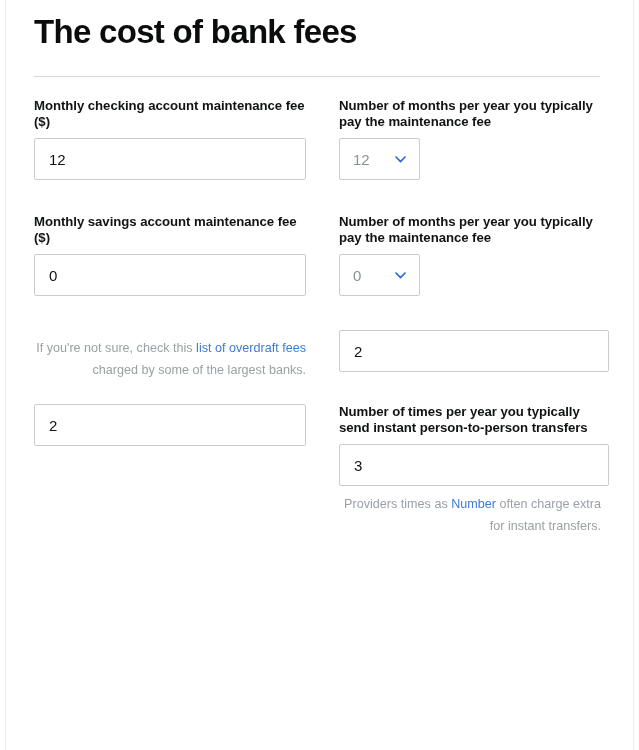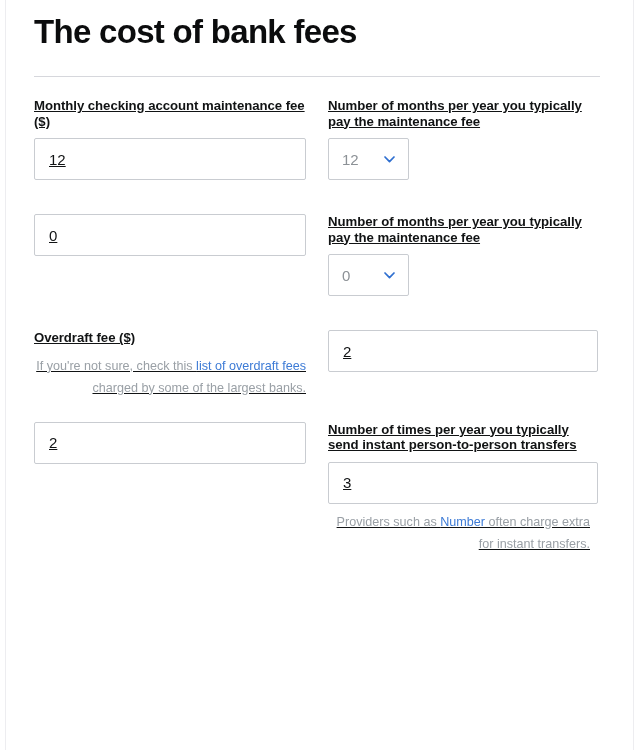--- a/index.html
+++ b/index.html
@@ -67,23 +67,22 @@
     background: #d6d7dc;
     width: 566px;
   }
 
   .form-grid {
     margin-top: 21px;
   }
 
   .row {
     display: flex;
-    gap: 22px;
+    gap: 33px;
     margin-bottom: 0;
-    text-decoration: underline;
   }
 
   .field {
     width: 272px;
     flex: 0 0 272px;
   }
   .field.right {
     width: 270px;
     flex: 0 0 270px;
   }
@@ -189,53 +188,53 @@
               <path d="M1 1 L5.5 5.6 L10 1" fill="none" stroke="#2f6fd0" stroke-width="1.7" stroke-linecap="round" stroke-linejoin="round"></path>
             </svg>
           </span>
         </div>
       </div>
 
       <div class="spacer-md"></div>
 
       <div class="row">
         <div class="field">
+          <label class="field-label">Monthly savings account maintenance fee ($)</label>
           <input class="text-input" type="text" value="0" style="">
         </div>
         <div class="field right">
           <label class="field-label">Number of months per year you typically pay the maintenance fee</label>
           <span class="select-wrap">
             <select class="select-input"><option value="0">0</option><option value="1">1</option><option value="2">2</option><option value="3">3</option><option value="4">4</option><option value="5">5</option><option value="6">6</option><option value="7">7</option><option value="8">8</option><option value="9">9</option><option value="10">10</option><option value="11">11</option><option value="12">12</option></select>
             <svg class="chev" viewBox="0 0 11 7">
               <path d="M1 1 L5.5 5.6 L10 1" fill="none" stroke="#2f6fd0" stroke-width="1.7" stroke-linecap="round" stroke-linejoin="round"></path>
             </svg>
           </span>
         </div>
       </div>
 
       <div class="spacer-md"></div>
 
       <div class="row">
         <div class="field">
-          <label class="field-label">Overdraft fee ($)</label>
           <p class="helper"><span>If you're not sure, check this </span><a href="#">list of overdraft fees</a><span> charged by some of the largest banks.</span></p>
         </div>
         <div class="field right">
           <input class="text-input" type="text" value="2" style="">
         </div>
       </div>
 
       <div class="spacer-sm"></div>
 
       <div class="row">
         <div class="field">
           <input class="text-input" type="text" value="2" style="">
         </div>
         <div class="field right">
           <label class="field-label">Number of times per year you typically send instant person-to-person transfers</label>
           <input class="text-input" type="text" value="3" style="">
-          <p class="helper"><span>Providers such as </span><a href="#">Number</a><span> often charge extra for instant transfers.</span></p>
+          <p class="helper"><span>Providers times as </span><a href="#">Number</a><span> often charge extra for instant transfers.</span></p>
         </div>
       </div>
 
     </div>
   </div>
 </div>
 
 </body></html>

